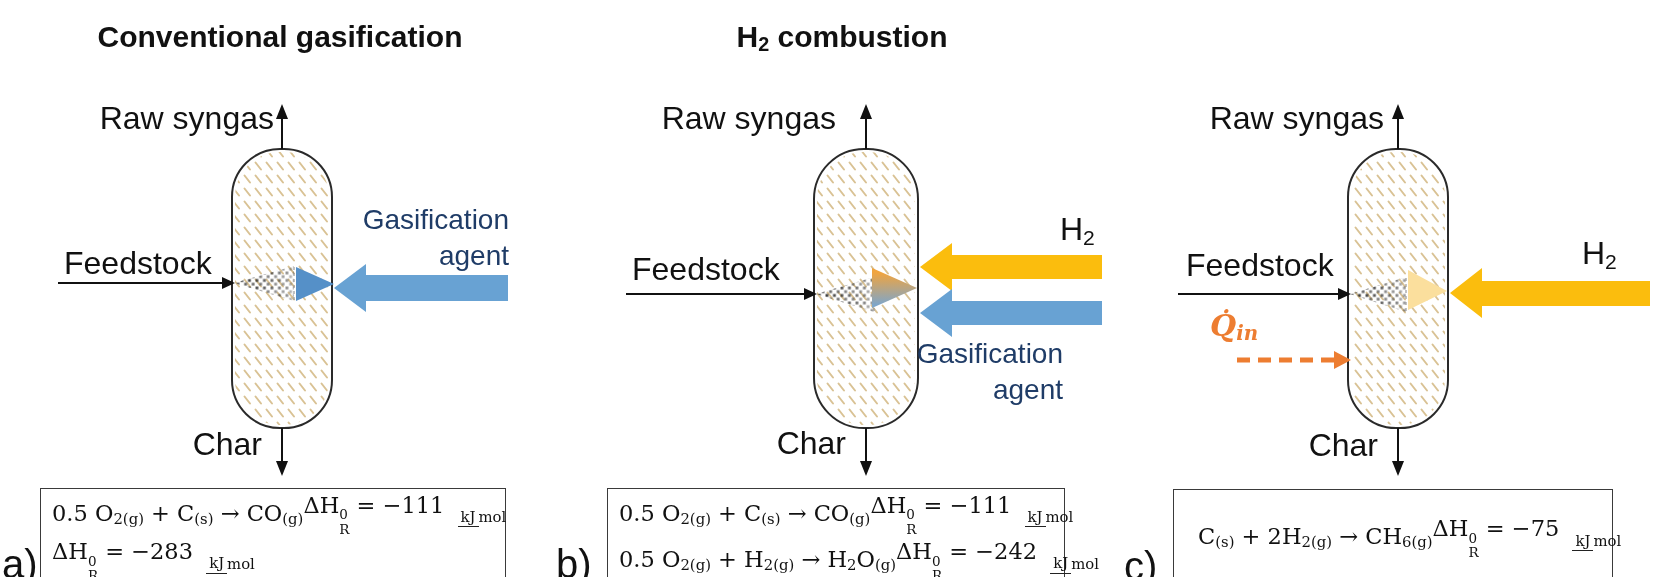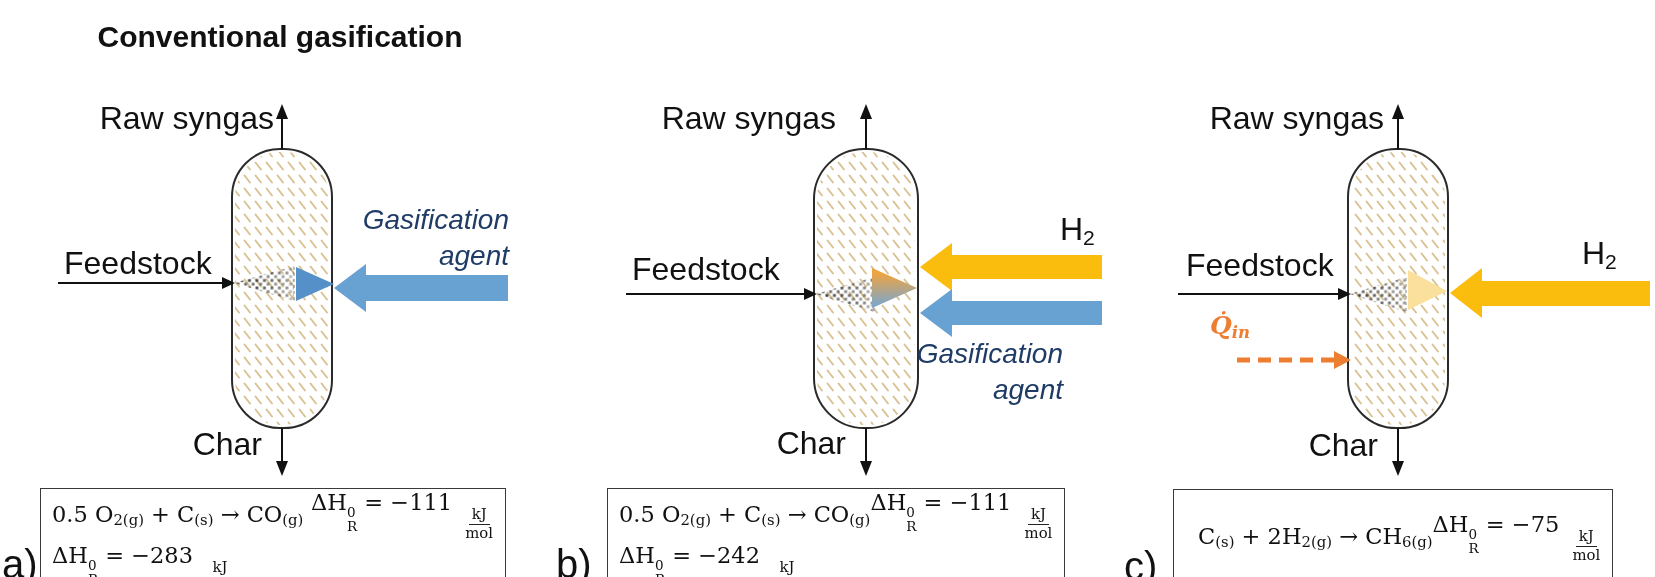--- a/index.html
+++ b/index.html
@@ -6,37 +6,37 @@
   body{width:1655px;height:577px;position:relative;overflow:hidden;
        font-family:"Liberation Sans",sans-serif;color:#111;}
   .stage{position:absolute;left:0;top:16px;width:1457px;height:577px;}
   .gfx{position:absolute;left:0;top:0;}
 
   .title{position:absolute;font-weight:bold;font-size:30px;line-height:34px;
          text-align:center;white-space:nowrap;}
   .lbl{position:absolute;font-size:32px;line-height:30px;white-space:nowrap;}
   .ra{text-align:right;}
   .agent{position:absolute;color:var(--c-navy_text,#1f3c67);font-size:28px;
-         line-height:36px;text-align:right;font-style:italic;}
+         line-height:36px;text-align:right;}
   .heat{position:absolute;color:var(--c-heat_orange,#ed7d31);
         font-family:"DejaVu Serif",serif;font-style:italic;font-weight:bold;
-        font-size:25px;line-height:32px;white-space:nowrap;}
+        font-size:30px;line-height:32px;white-space:nowrap;}
   .corner{position:absolute;font-size:40px;line-height:42px;}
 
   .rbox{position:absolute;border:1.5px solid #3a3a3a;background:#fff;
         box-sizing:border-box;display:flex;flex-direction:column;
         justify-content:space-evenly;font-family:"DejaVu Serif",serif;
         font-size:22.5px;color:#111;}
   .rx-row{display:flex;justify-content:space-between;align-items:center;
           padding:0 12px 0 11px;}
   .rx-eq,.rx-dh{white-space:nowrap;}
   .rbox sub, .lbl sub, .title sub, .heat sub{font-size:0.66em;vertical-align:-0.22em;}
   .stk{display:inline-flex;flex-direction:column;align-items:flex-start;
        font-size:0.6em;line-height:1.05;vertical-align:-0.5em;}
-  .frac{display:inline-flex;flex-direction:column;align-items:center;
+  .frac{display:inline-flex;flex-direction:row;align-items:center;
         font-size:0.66em;line-height:1.18;vertical-align:-0.62em;margin-left:6px;}
   .fr-n{border-bottom:1.5px solid #222;padding:0 3px;}
 
   .a-blue{fill:var(--c-arrow_blue,#68a2d3);}
   .a-yellow{fill:var(--c-arrow_yellow,#fbbd0d);}
   .f-blue{fill:var(--c-flame_blue,#5590c8);}
   .f-pale{fill:var(--c-flame_pale_yellow,#fbdf9d);}
 </style>
 </head>
 <body>
@@ -135,20 +135,21 @@
     <line x1="1406" y1="262" x2="1406" y2="295" stroke="#9a9a9a" stroke-width="1.2" stroke-dasharray="3 3"></line>
     <polygon class="f-pale" points="1408,254 1408,294 1447,275"></polygon>
     <polygon class="a-yellow" points="1450,277 1482,252 1482,265 1650,265 1650,290 1482,290 1482,302"></polygon>
     <g>
       <line x1="1237" y1="344" x2="1334" y2="344" stroke="#ed7d31" stroke-width="5" stroke-dasharray="13 8"></line>
       <polygon points="1351,344 1334,335 1334,353" fill="#ed7d31"></polygon>
     </g>
   </svg>
 
   <div class="title" style="left:40px;top:4px;width:480px">Conventional gasification</div>
+  <div class="title" style="left:607px;top:4px;width:470px">H<sub>2</sub> combustion</div>
 
   <div class="lbl ra" style="left:74px;top:87px;width:200px">Raw syngas</div>
   <div class="lbl" style="left:64px;top:232px">Feedstock</div>
   <div class="lbl ra" style="left:112px;top:413px;width:150px">Char</div>
   <div class="agent" style="left:309px;top:186px;width:200px">Gasification agent</div>
 
   <div class="lbl ra" style="left:636px;top:87px;width:200px">Raw syngas</div>
   <div class="lbl" style="left:632px;top:238px">Feedstock</div>
   <div class="lbl ra" style="left:696px;top:412px;width:150px">Char</div>
   <div class="lbl" style="left:1060px;top:198px">H<sub>2</sub></div>
@@ -191,20 +192,21 @@
       <span class="rx-eq">0.5 O<sub>2(g)</sub> + C<sub>(s)</sub> → CO<sub>(g)</sub></span>
       <span class="rx-dh">ΔH<span class="stk">
             <span class="stk-t">0</span>
             <span class="stk-b">R</span>
           </span> =  −111 <span class="frac">
             <span class="fr-n">kJ</span>
             <span class="fr-d">mol</span>
           </span></span>
     </div>
     <div class="rx-row">
+      <span class="rx-eq">0.5 O<sub>2(g)</sub> + H<sub>2(g)</sub> → H<sub>2</sub>O<sub>(g)</sub></span>
       <span class="rx-dh">ΔH<span class="stk">
             <span class="stk-t">0</span>
             <span class="stk-b">R</span>
           </span> =  −242 <span class="frac">
             <span class="fr-n">kJ</span>
             <span class="fr-d">mol</span>
           </span></span>
     </div>
   </div>
 

